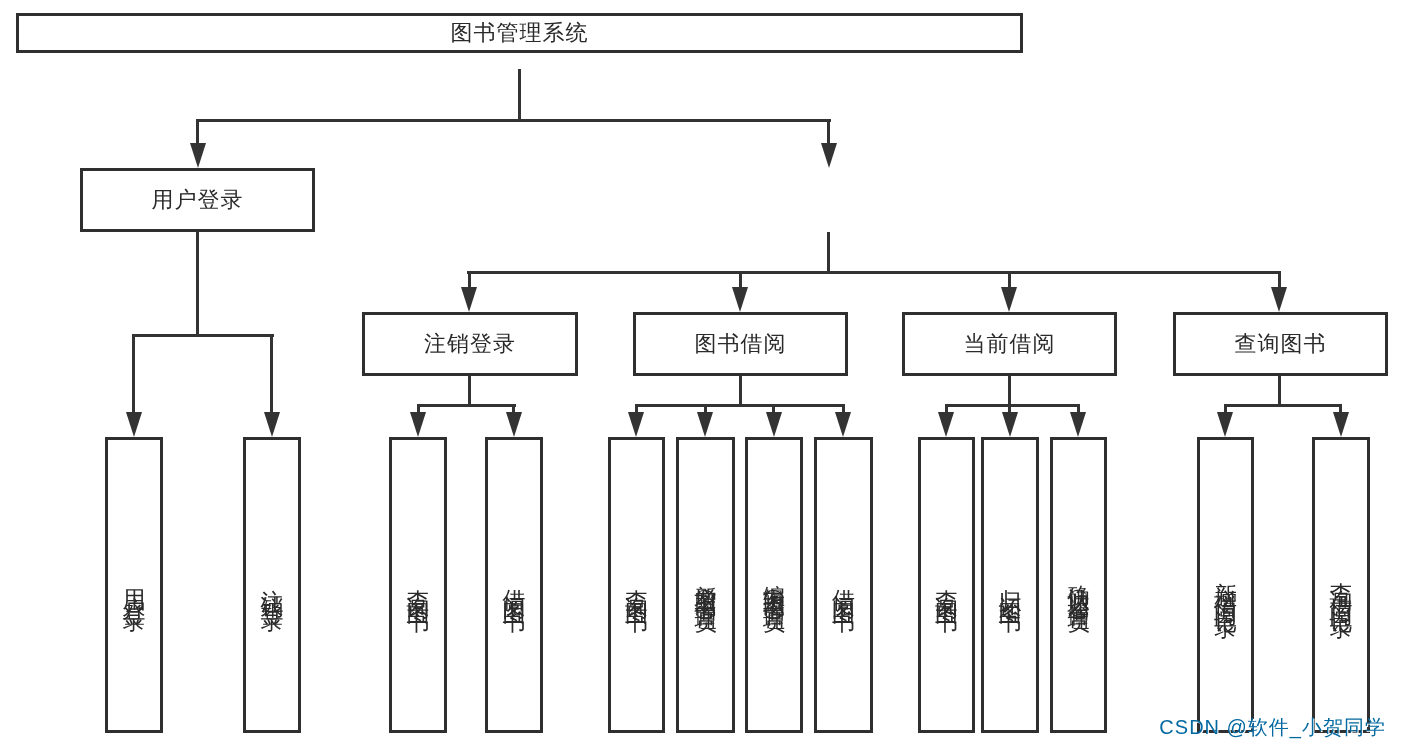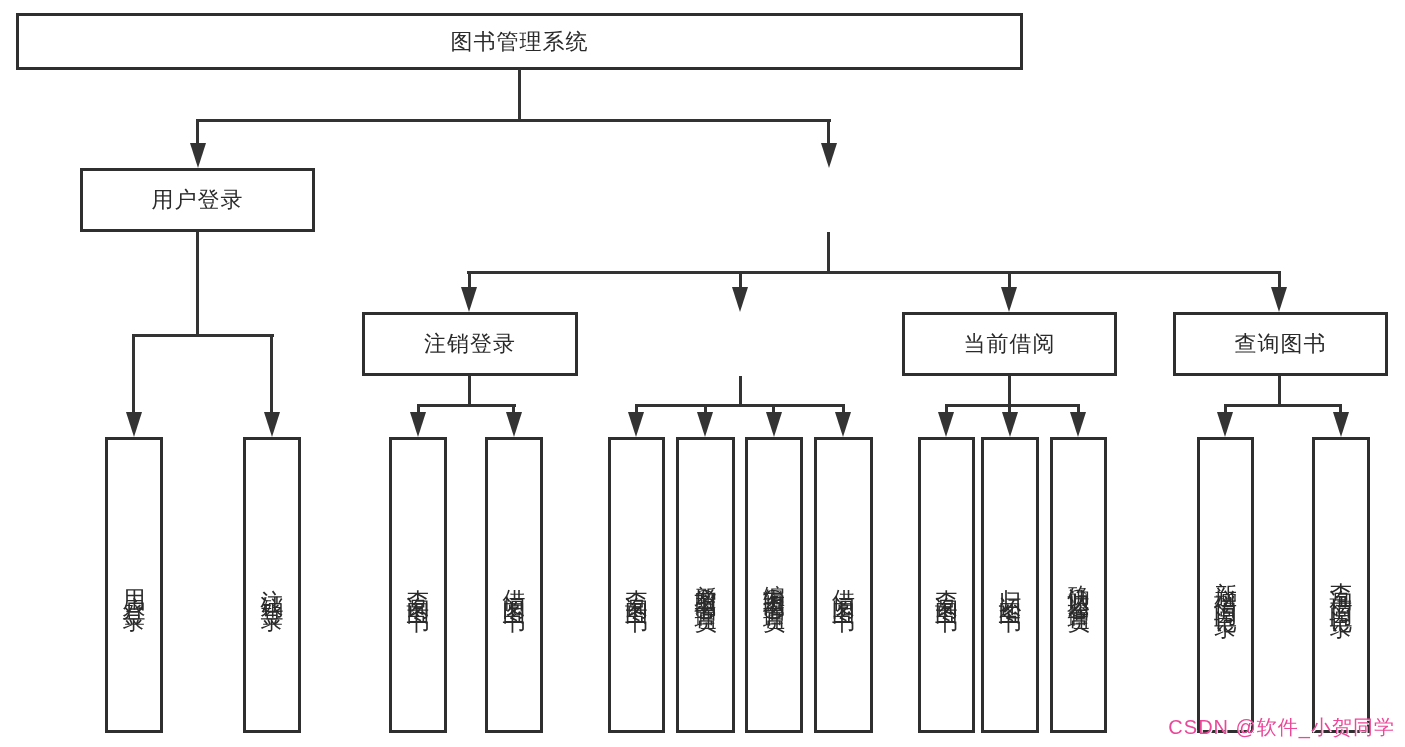--- a/index.html
+++ b/index.html
@@ -53,36 +53,36 @@
   .arrow {
     position: absolute;
     width: 0;
     height: 0;
     border-left: 8px solid transparent;
     border-right: 8px solid transparent;
     border-top: 25px solid #333333;
   }
   .watermark {
     position: absolute;
-    right: 10px;
+    right: 19px;
     bottom: 6px;
     font-size: 20px;
-    color: #ec4899;
+    color: #0369a1;
     text-shadow: 1px 1px 0 #ffffff;
     letter-spacing: 1px;
     z-index: 5;
     white-space: nowrap;
   }
 </style>
 </head>
 <body>
 
 <div id="canvas">
 
-  <div class="box" style="left:16px; top:13px; width:1007px; height:57px;text-align:right;">图书管理系统</div>
+  <div class="box" style="left:16px; top:13px; width:1007px; height:40px;text-align:right;">图书管理系统</div>
 
   <div class="vline" style="left:518px; top:69px; height:52px;"></div>
   <div class="hline" style="left:197px; top:119px; width:634px;"></div>
   <div class="vline" style="left:196px; top:119px; height:27px;"></div>
   <div class="arrow" style="left:190px; top:143px;"></div>
   <div class="vline" style="left:827px; top:119px; height:27px;"></div>
   <div class="arrow" style="left:821px; top:143px;"></div>
 
   <div class="box" style="left:80px; top:168px; width:235px; height:64px;">用户登录</div>
 
@@ -98,20 +98,21 @@
   <div class="vline" style="left:468px; top:271px; height:20px;"></div>
   <div class="arrow" style="left:461px; top:287px;"></div>
   <div class="vline" style="left:739px; top:271px; height:20px;"></div>
   <div class="arrow" style="left:732px; top:287px;"></div>
   <div class="vline" style="left:1008px; top:271px; height:20px;"></div>
   <div class="arrow" style="left:1001px; top:287px;"></div>
   <div class="vline" style="left:1278px; top:271px; height:20px;"></div>
   <div class="arrow" style="left:1271px; top:287px;"></div>
 
   <div class="box" style="left:362px; top:312px; width:216px; height:64px;">注销登录</div>
+  <div class="box" style="left:633px; top:312px; width:215px; height:64px;">图书借阅</div>
   <div class="box" style="left:902px; top:312px; width:215px; height:64px;">当前借阅</div>
   <div class="box" style="left:1173px; top:312px; width:215px; height:64px;">查询图书</div>
 
   <div class="vline" style="left:468px; top:376px; height:31px;"></div>
   <div class="hline" style="left:417px; top:404px; width:99px;"></div>
   <div class="vline" style="left:417px; top:404px; height:11px;"></div>
   <div class="arrow" style="left:410px; top:412px;"></div>
   <div class="vline" style="left:512px; top:404px; height:11px;"></div>
   <div class="arrow" style="left:506px; top:412px;"></div>
 

